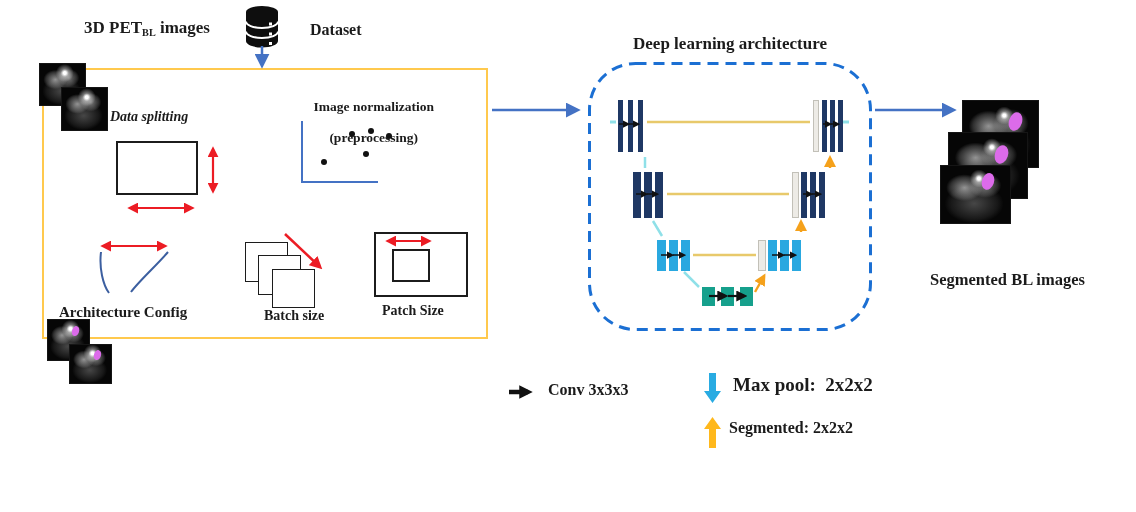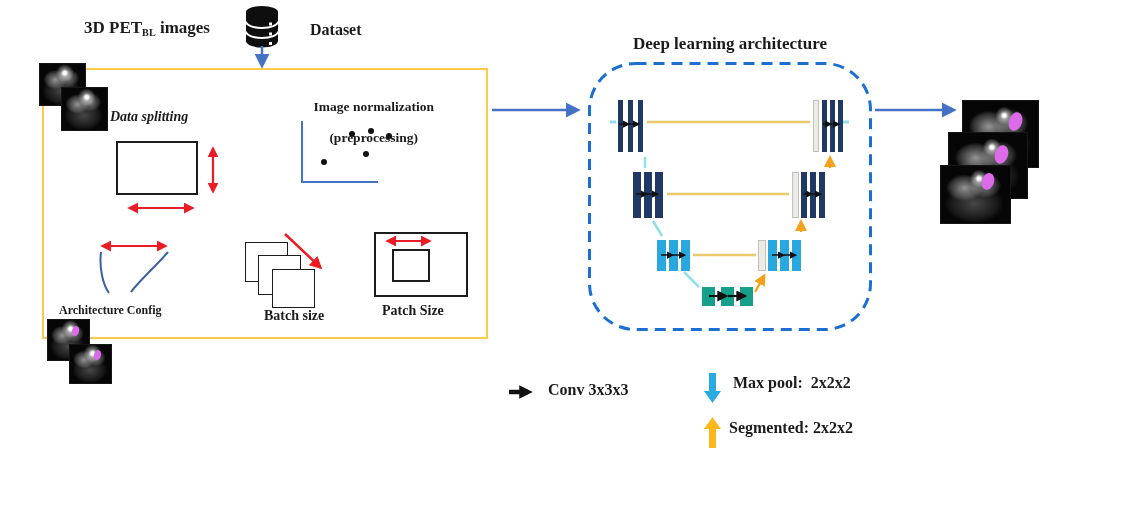--- a/index.html
+++ b/index.html
@@ -70,21 +70,21 @@
     <span>(preprocessing)</span>
   </div>
   <div class="axis" style="left:301px; top:121px; width:2px; height:62px;"></div>
   <div class="axis" style="left:301px; top:181px; width:77px; height:2px;"></div>
   <div class="dot" style="left:321px; top:159px;"></div>
   <div class="dot" style="left:349px; top:131px;"></div>
   <div class="dot" style="left:368px; top:128px;"></div>
   <div class="dot" style="left:386px; top:133px;"></div>
   <div class="dot" style="left:363px; top:151px;"></div>
 
-  <div class="t" style="left:59px; top:304px; font-size:12px;">Architecture Config</div>
+  <div class="t" style="left:59px; top:304px; font-size:15px;">Architecture Config</div>
 
   <div class="rect thinrect" style="left:245px; top:242px; width:43px; height:40px;"></div>
   <div class="rect thinrect" style="left:258px; top:255px; width:43px; height:40px;"></div>
   <div class="rect thinrect" style="left:272px; top:269px; width:43px; height:39px;"></div>
   <div class="t" style="left:264px; top:308px; font-size:14px;">Batch size</div>
 
   <div class="rect" style="left:374px; top:232px; width:94px; height:65px;"></div>
   <div class="rect" style="left:392px; top:249px; width:38px; height:33px;"></div>
   <div class="t" style="left:382px; top:303px; font-size:14px;">Patch Size</div>
 
@@ -156,23 +156,24 @@
 
   <div class="pet" style="left:963px; top:101px; width:75px; height:66px;">
       <div class="seg" style="left:61%; top:16%; width:17%; height:29%;"></div>
     </div>
   <div class="pet" style="left:949px; top:133px; width:78px; height:65px;">
       <div class="seg" style="left:59%; top:18%; width:17%; height:29%;"></div>
     </div>
   <div class="pet" style="left:941px; top:166px; width:69px; height:57px;">
       <div class="seg" style="left:60%; top:12%; width:18%; height:30%;"></div>
     </div>
+  <div class="t center" style="left:890px; top:271px; width:235px; font-size:16.5px;">Segmented BL images</div>
 
   <div class="t" style="left:548px; top:381px; font-size:16px;">Conv 3x3x3</div>
-  <div class="t" style="left:733px; top:374px; font-size:16px;">Max pool:  2x2x2</div>
+  <div class="t" style="left:733px; top:374px; font-size:19px;">Max pool:  2x2x2</div>
   <div class="t" style="left:729px; top:419px; font-size:16px;">Segmented: 2x2x2</div>
 
   <svg class="overlay" width="1136" height="512">
     <defs>
       <marker id="mBlue" viewBox="0 0 10 10" refX="7.5" refY="5" markerWidth="6" markerHeight="6" orient="auto">
           <path d="M0,0 L10,5 L0,10 z" fill="#4472C4"></path>
         </marker>
       <marker id="mRed" viewBox="0 0 10 10" refX="7.5" refY="5" markerWidth="5" markerHeight="5" orient="auto-start-reverse">
           <path d="M0,0 L10,5 L0,10 z" fill="#EC1C24"></path>
         </marker>

